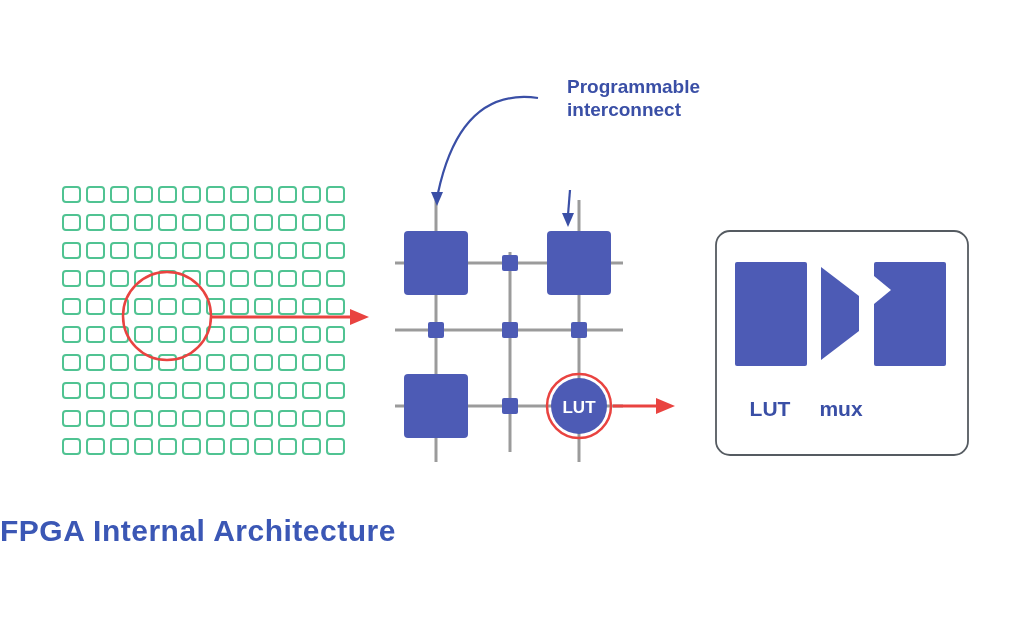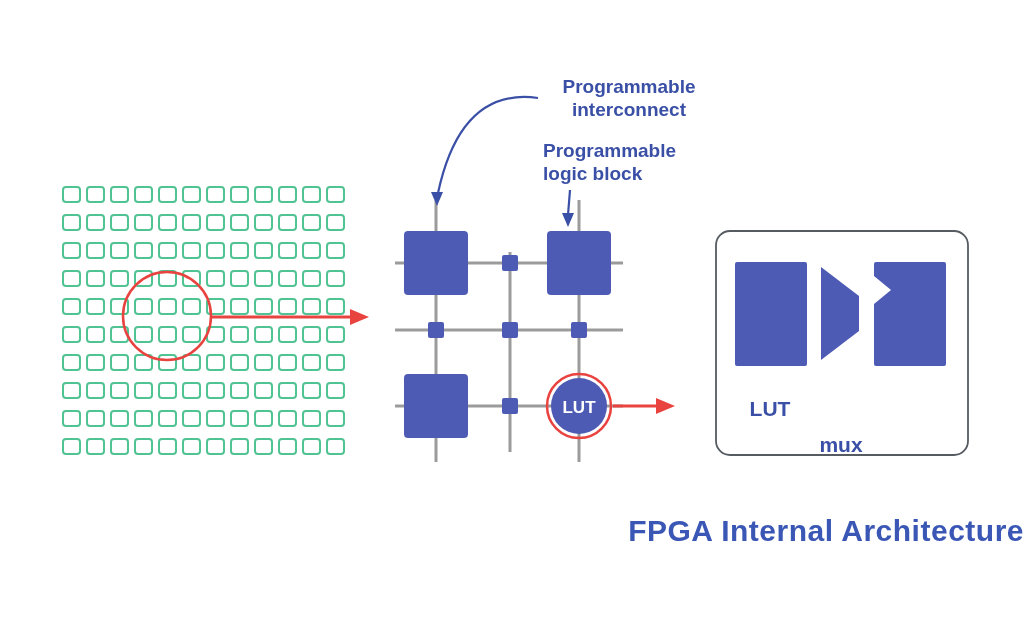--- a/index.html
+++ b/index.html
@@ -18,21 +18,21 @@
   .svg-layer { position: absolute; left: 0; top: 0; }
   .diagram-label {
     position: absolute; color: var(--label-blue);
     font-size: 19px; font-weight: 700; line-height: 1.2;
   }
   .legend-label {
     position: absolute; color: var(--label-blue);
     font-size: 21px; font-weight: 700; text-align: center; line-height: 1.1;
   }
   .page-title {
-    position: absolute; left: 0; top: 514px; width: 100%; text-align: right;
+    position: absolute; left: 0; top: 514px; width: 100%; text-align: left;
     color: var(--title-blue); font-size: 30px; font-weight: 700; letter-spacing: .5px;
   }
 </style>
 </head>
 <body>
 
 <div class="stage">
 
   <div class="cell-grid" style="grid-template-columns: repeat(12, 19px);">
       <div class="cell"></div>
@@ -198,20 +198,19 @@
     <line x1="570" y1="190" x2="568" y2="215" style="stroke:var(--label-blue);stroke-width:2.2"></line>
     <polygon points="562,213 574,213 568,227" style="fill:var(--label-blue)"></polygon>
 
     <rect x="716" y="231" width="252" height="224" rx="14" style="fill:#ffffff;stroke:var(--box-border);stroke-width:1.8"></rect>
     <rect x="735" y="262" width="72" height="104" rx="2" style="fill:var(--block-blue)"></rect>
     <polygon points="821,267 859,296 859,331 821,360" style="fill:var(--block-blue)"></polygon>
     <rect x="874" y="262" width="72" height="104" rx="2" style="fill:var(--block-blue)"></rect>
     <polygon points="874,276 891,290 874,304" style="fill:#ffffff"></polygon>
   </svg>
 
-  <div class="diagram-label" style="left:543px; top:76px; width:172px;text-align:center;">Programmable interconnect</div>
-  <div class="diagram-label" style="left:543px; top:140px; width:172px;">Programmable logic block</div>
+  <div class="diagram-label" style="left:567px; top:76px; width:172px;">Programmable interconnect</div>
 
   <div class="legend-label" style="left:733px; top:397px; width:74px;">LUT</div>
-  <div class="legend-label" style="left:812px; top:397px; width:58px;margin-top:36px;">mux</div>
+  <div class="legend-label" style="left:812px; top:397px; width:58px;">mux</div>
 
   <div class="page-title">FPGA Internal Architecture</div>
 </div>
 
 </body></html>

